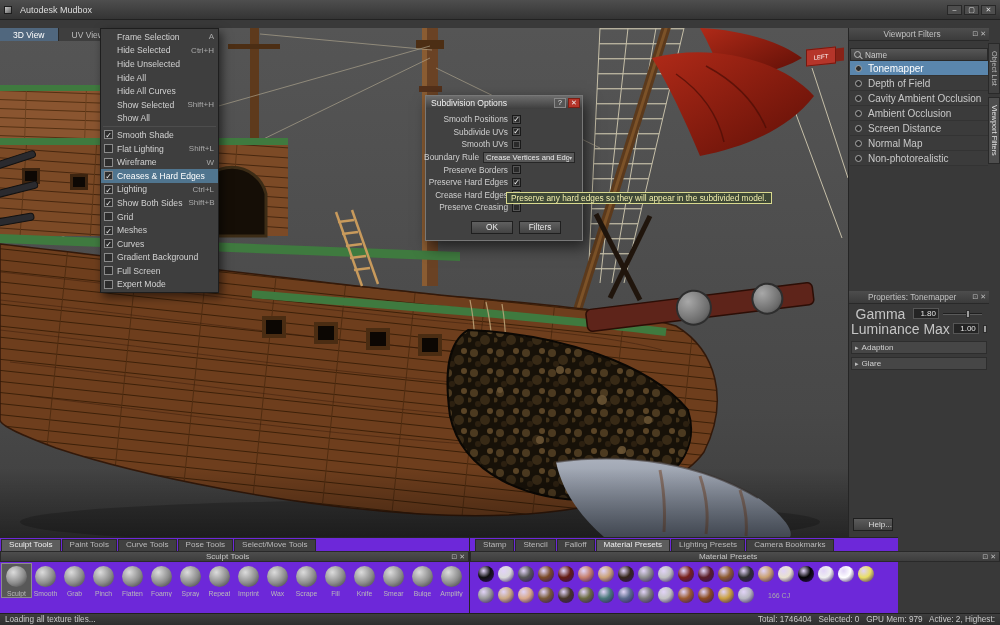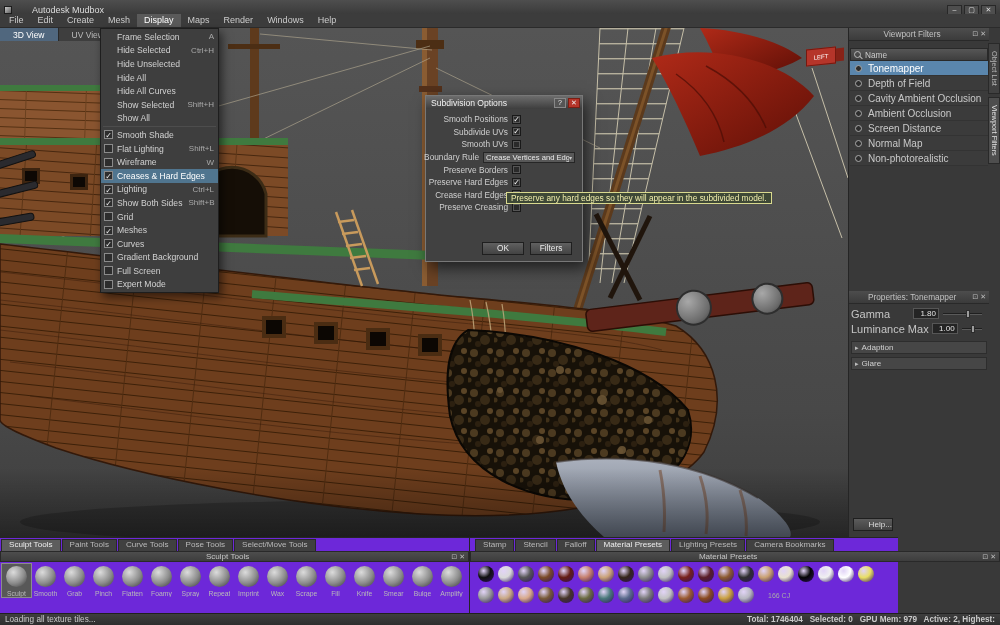--- a/index.html
+++ b/index.html
@@ -1,20 +1,20 @@
 <!DOCTYPE html>
 <html><head>
 <meta charset="utf-8">
 <style>
 *{margin:0;padding:0;box-sizing:border-box;}
 html,body{width:1000px;height:625px;overflow:hidden;background:#2e2e2e;font-family:"Liberation Sans",sans-serif;}
 .app{position:relative;width:1000px;height:625px;background:#393939;color:#c8c8c8;font-size:9px;}
 
 
-.titlebar{position:absolute;top:0;left:0;right:0;height:20px;background:linear-gradient(#4e4e4e,#343434);display:flex;align-items:center;gap:20px;padding:0 4px;color:#ddd;border-bottom:1px solid #222;}
+.titlebar{position:absolute;top:0;left:0;right:0;height:20px;background:linear-gradient(#4e4e4e,#343434);display:flex;align-items:center;gap:8px;padding:0 4px;color:#ddd;border-bottom:1px solid #222;}
 .app-icon{width:8px;height:8px;background:linear-gradient(135deg,#c9c9c9,#5f5f5f);border:1px solid #1d1d1d;}
 .win-controls{margin-left:auto;display:flex;gap:2px;}
 .win-controls span{width:15px;height:10px;background:#4e4e4e;border:1px solid #282828;font-size:7px;line-height:8px;text-align:center;color:#ddd;}
 
 
 .menubar{position:absolute;top:14px;left:0;right:0;height:14px;background:#3c3c3c;border-bottom:1px solid #2b2b2b;display:flex;padding-left:2px;}
 .menu{padding:0 7px;line-height:13px;color:#ccc;}
 .menu.active{background:#5a5a5a;color:#fff;}
 
 
@@ -42,41 +42,41 @@
 .dt-close{background:#b5352a;border-color:#7a1e13;}
 .dform{padding:4px 5px 2px;}
 .drow{display:flex;align-items:center;justify-content:flex-end;height:12.6px;}
 .drow.check{padding-right:56px;}
 .drow.dd{padding-right:2px;}
 .dlbl{color:#cfcfcf;font-size:8.3px;margin-right:4px;white-space:nowrap;}
 .dcb{width:9px;height:9px;border:1px solid #191919;background:#2a2a2a;box-shadow:inset 0 0 0 1px #565656;font-size:8px;line-height:8px;text-align:center;color:#fff;flex:0 0 9px;}
 .ddd{display:flex;align-items:center;width:92px;height:11px;background:#585858;border:1px solid #262626;padding:0 2px;flex:0 0 92px;}
 .ddt{font-size:7.6px;color:#e9e9e9;white-space:nowrap;overflow:hidden;flex:1;}
 .dda{font-size:6px;color:#ccc;}
-.dbtns{display:flex;justify-content:flex-end;gap:6px;padding:5px 10px 6px;margin-top:21px;}
+.dbtns{display:flex;justify-content:flex-end;gap:6px;padding:5px 21px 6px;}
 .dbtn{width:42px;height:13px;background:linear-gradient(#606060,#434343);border:1px solid #1f1f1f;color:#e9e9e9;font-size:8.3px;text-align:center;line-height:11px;font-family:"Liberation Sans",sans-serif;}
 .tooltip{position:absolute;left:506px;top:192px;height:12px;line-height:10px;background:#3e4836;border:1px solid #d9d98e;color:#f2efad;font-size:8.3px;padding:0 4px;white-space:nowrap;z-index:50;}
 
 
 .right-panel{position:absolute;top:28px;left:848px;width:152px;height:509px;background:#393939;border-left:1px solid #252525;}
 .panel-header{height:13px;background:linear-gradient(#4d4d4d,#3b3b3b);border-bottom:1px solid #292929;display:flex;align-items:center;padding:0 3px;color:#c2c2c2;font-size:8.3px;}
 .ph-title{flex:1;text-align:center;white-space:nowrap;overflow:hidden;}
 .ph-icons{display:flex;gap:2px;font-size:7px;color:#bbb;}
 .panel-content{position:absolute;top:13px;left:0;width:140px;bottom:0;}
 .name-header{margin:7px 1px 0;height:13px;background:linear-gradient(#565656,#3e3e3e);border:1px solid #292929;display:flex;align-items:center;padding:0 3px;font-size:8.3px;color:#ccc;}
 .search-icon{width:7px;height:7px;border:1px solid #b9b9b9;border-radius:50%;position:relative;margin-right:4px;flex:0 0 7px;}
 .search-icon::after{content:"";position:absolute;width:4px;height:1px;background:#b9b9b9;transform:rotate(45deg);right:-3px;bottom:-1px;}
 .filter-list{margin:0 1px;}
 .frow{display:flex;align-items:center;height:15px;padding:0 3px;font-size:10px;color:#c9c9c9;background:#3b3b3b;border-bottom:1px solid #333;}
 .frow.sel{background:#5a86ad;color:#fff;}
 .fdot{width:7px;height:7px;border:1px solid #a9a9a9;border-radius:50%;margin:0 6px 0 2px;background:#2d2d2d;flex:0 0 7px;}
 .props-header{position:absolute;top:250px;left:0;right:0;}
 .props-rows{position:absolute;top:265px;left:0;right:0;}
 .prow{display:flex;align-items:center;height:15px;padding:0 2px;}
-.plbl{flex:0 0 62px;text-align:left;font-size:11px;color:#c5c5c5;padding-right:3px;white-space:nowrap;}
+.plbl{flex:0 0 62px;text-align:center;font-size:14px;color:#c5c5c5;padding-right:3px;white-space:nowrap;}
 .pval{flex:0 0 26px;height:11px;background:#242424;border:1px solid #565656;color:#e2e2e2;font-size:8px;text-align:right;padding:0 2px;line-height:9px;}
 .pslider{flex:1;height:2px;background:#1f1f1f;border-bottom:1px solid #5a5a5a;margin:0 5px 0 4px;position:relative;}
 .phandle{position:absolute;top:-3px;width:4px;height:8px;background:#9d9d9d;border:1px solid #2c2c2c;}
 .props-sections{position:absolute;top:297px;left:0;right:0;}
 .secrow{display:flex;align-items:center;height:13px;background:#464646;border:1px solid #2d2d2d;margin:3px 2px 0;padding:0 3px;font-size:8.1px;color:#d0d0d0;}
 .secarr{font-size:7px;margin-right:3px;color:#bbb;}
 .help-btn{position:absolute;left:4px;bottom:6px;width:40px;height:13px;background:linear-gradient(#5c5c5c,#424242);border:1px solid #1f1f1f;color:#ddd;font-size:8.1px;text-align:right;line-height:10px;font-family:"Liberation Sans",sans-serif;}
 .side-strip{position:absolute;right:0;top:15px;width:12px;display:flex;flex-direction:column;gap:3px;}
 .sidetab{writing-mode:vertical-rl;font-size:7.4px;color:#b5b5b5;background:#414141;border:1px solid #292929;padding:7px 0;width:12px;text-align:center;white-space:nowrap;}
 .sidetab.active{background:#4e4e4e;color:#e0e0e0;}
@@ -98,48 +98,37 @@
 .tool.active{background:#585858;outline:1px solid #8c8c8c;}
 .tsphere{width:21px;height:21px;border-radius:50%;background:radial-gradient(circle at 35% 30%, #dcdcdc, #8c8c8c 55%, #363636 100%);}
 .tlabel{font-size:6.8px;color:#b9b9b9;margin-top:3px;max-width:29px;overflow:hidden;white-space:nowrap;}
 .swatches{position:absolute;top:28px;left:478px;width:470px;}
 .swrow{display:flex;gap:4px;margin-bottom:5px;align-items:center;}
 .sw{width:16px;height:16px;border-radius:50%;flex:0 0 16px;}
 .sw-counter{margin-left:10px;font-size:7px;color:#aaa;white-space:nowrap;}
 
 
 .statusbar{position:absolute;top:613px;left:0;width:1000px;height:12px;background:linear-gradient(#3e3e3e,#2e2e2e);border-top:1px solid #202020;display:flex;align-items:center;font-size:8.2px;color:#cacaca;padding:0 5px;}
-.sb-right{margin-left:auto;white-space:nowrap;font-weight:bold;}
+.sb-right{margin-left:auto;white-space:nowrap;}
 </style>
 </head>
 <body>
 
 <div class="app">
 
   <div class="titlebar">
     <span class="app-icon"></span>
     <span>Autodesk Mudbox</span>
     <div class="win-controls">
       <span>–</span>
       <span>▢</span>
       <span>✕</span>
     </div>
   </div>
 
-  <div class="menubar">
-      <div class="menu">File</div>
-      <div class="menu">Edit</div>
-      <div class="menu">Create</div>
-      <div class="menu">Mesh</div>
-      <div class="menu active">Display</div>
-      <div class="menu">Maps</div>
-      <div class="menu">Render</div>
-      <div class="menu">Windows</div>
-      <div class="menu">Help</div>
-    </div>
 
   <div class="viewport">
     <svg width="848" height="509" viewBox="0 0 848 509">
       <defs>
         <linearGradient id="vpbg" x1="0" y1="0" x2="0" y2="1">
           <stop offset="0" stop-color="#555555"></stop>
             <stop offset="0.75" stop-color="#484848"></stop>
             <stop offset="1" stop-color="#3e3e3e"></stop>
         </linearGradient>
         <pattern id="planks" width="70" height="10" patternUnits="userSpaceOnUse" patternTransform="rotate(4)">

